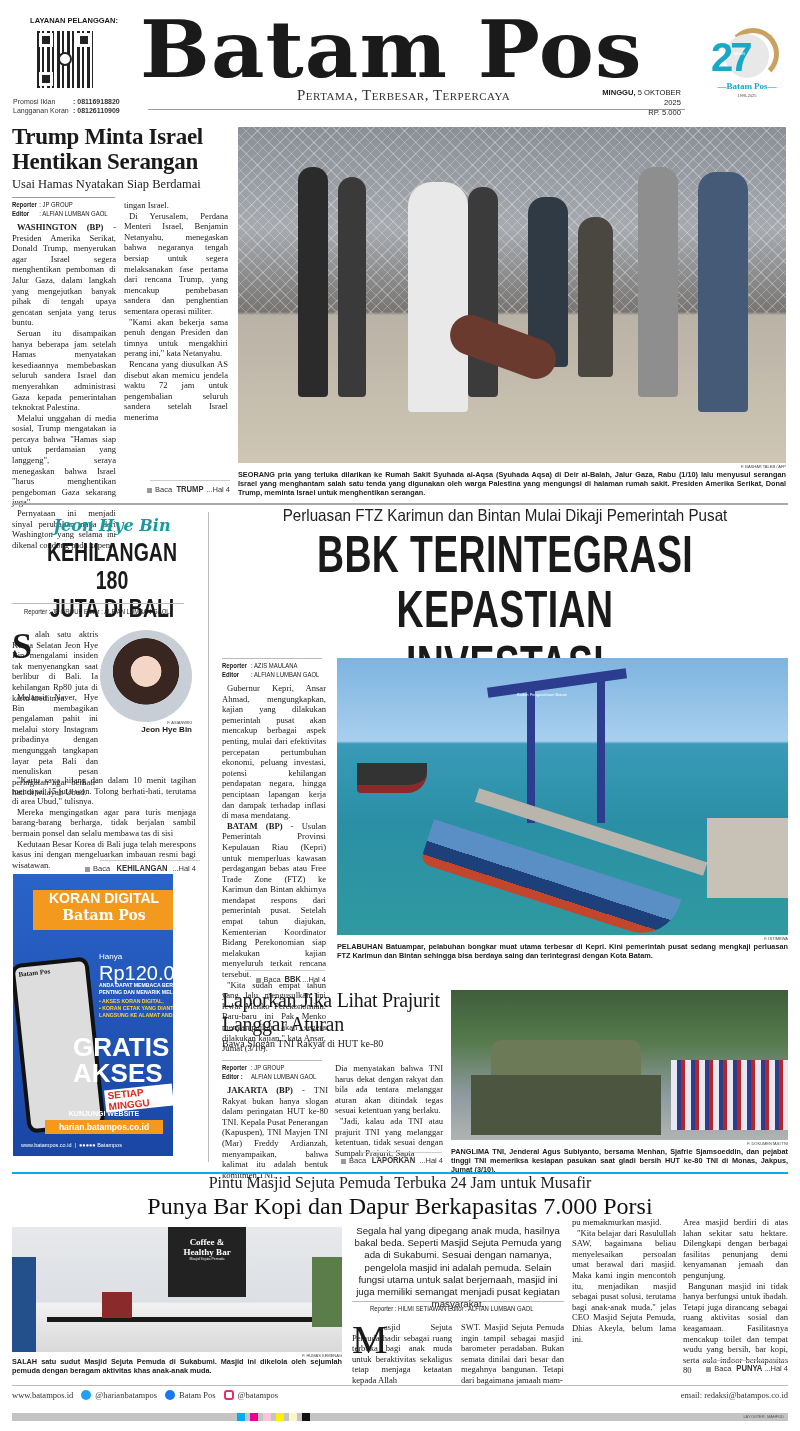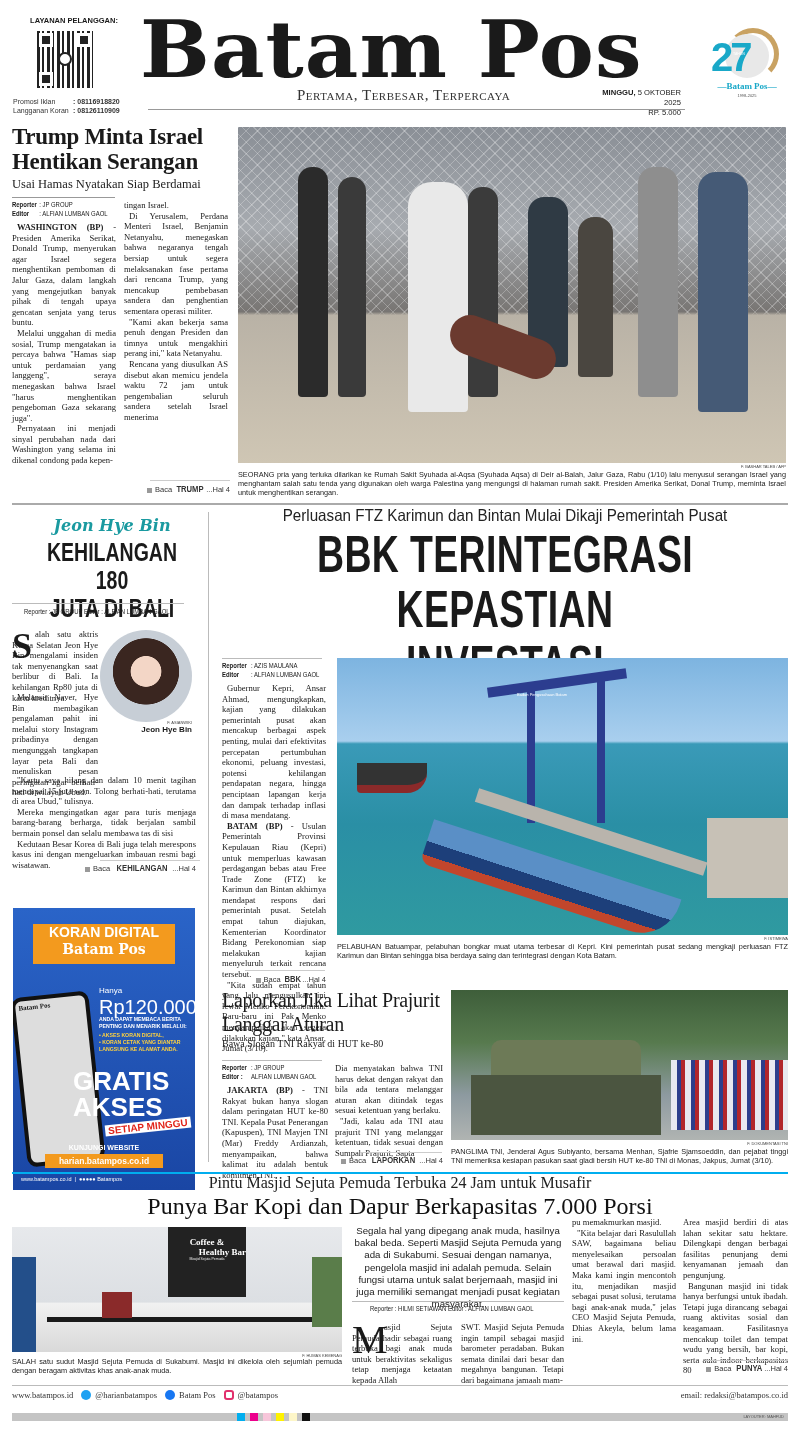--- a/index.html
+++ b/index.html
@@ -7,21 +7,21 @@
 .abs{position:absolute}
 .sans{font-family:"Liberation Sans",sans-serif}
 .cond{font-family:"Liberation Sans",sans-serif;font-stretch:condensed}
 .txt{font-size:8.6px;line-height:10.6px;text-align:justify;hyphens:auto}
 .txt p{text-indent:5px}
 .byline{font-family:"Liberation Sans",sans-serif;font-size:7px;line-height:9px;transform:scaleX(.85);transform-origin:left}
 .byline b{font-weight:bold}
 .baca{font-family:"Liberation Sans",sans-serif;font-size:7.5px;color:#333;text-align:right}
 .baca b{font-size:9px;transform:scaleX(.85);display:inline-block}
 .baca .sq{display:inline-block;width:5px;height:5px;background:#999;margin-right:3px;vertical-align:middle}
-.cap{font-family:"Liberation Sans",sans-serif;font-size:7.3px;line-height:9px;font-weight:normal;color:#222}
+.cap{font-family:"Liberation Sans",sans-serif;font-size:7.3px;line-height:9px;font-weight:bold;color:#222}
 .credit{font-family:"Liberation Sans",sans-serif;font-size:4px;text-align:right;color:#444}
 .hr{position:absolute;height:1px;background:#bbb}
 .photo{position:absolute;overflow:hidden}
 </style>
 </head>
 <body>
 
 <div class="abs sans" style="left:28px;top:16px;width:92px;text-align:center;font-size:7.5px;font-weight:bold">LAYANAN PELANGGAN:</div>
 <div class="abs" style="left:37px;top:31px;width:56px;height:57px;background:
  repeating-linear-gradient(90deg,#222 0 3px,#fff 3px 5px,#222 5px 7px,#fff 7px 10px),#222;">
@@ -54,20 +54,21 @@
 
 <div class="abs" style="left:12px;top:124px;width:222px;font-size:23px;line-height:25px;font-weight:bold;letter-spacing:-.3px">Trump Minta Israel Hentikan Serangan</div>
 <div class="abs" style="left:12px;top:177px;width:222px;font-size:12.5px;color:#222">Usai Hamas Nyatakan Siap Berdamai</div>
 <div class="hr" style="left:12px;top:197px;width:103px;background:#999"></div>
 <div class="abs byline" style="left:12px;top:200px;width:120px">
   <div><b style="display:inline-block;width:32px">Reporter</b><span>: JP GROUP</span></div>
   <div><b style="display:inline-block;width:32px">Editor</b><span>: ALFIAN LUMBAN GAOL</span></div>
 </div>
 <div class="abs txt" style="left:12px;top:222px;width:104px">
   <p><b>WASHINGTON (BP)</b><span> - Presiden Amerika Serikat, Donald Trump, menyerukan agar Israel segera menghentikan pemboman di Jalur Gaza, dalam langkah yang mengejutkan banyak pihak di tengah upaya gencatan senjata yang terus buntu.</span></p>
+  <p>Seruan itu disampaikan hanya beberapa jam setelah Hamas menyatakan kesediaannya membebaskan seluruh sandera Israel dan menyerahkan administrasi Gaza kepada pemerintahan teknokrat Palestina.</p>
   <p>Melalui unggahan di media sosial, Trump mengatakan ia percaya bahwa "Hamas siap untuk perdamaian yang langgeng", seraya menegaskan bahwa Israel "harus menghentikan pengeboman Gaza sekarang juga".</p>
   <p>Pernyataan ini menjadi sinyal perubahan nada dari Washington yang selama ini dikenal condong pada kepen-</p>
 </div>
 <div class="abs txt" style="left:124px;top:200px;width:104px">
   <p style="text-indent:0">tingan Israel.</p>
   <p>Di Yerusalem, Perdana Menteri Israel, Benjamin Netanyahu, menegaskan bahwa negaranya tengah bersiap untuk segera melaksanakan fase pertama dari rencana Trump, yang mencakup pembebasan sandera dan penghentian sementara operasi militer.</p>
   <p>"Kami akan bekerja sama penuh dengan Presiden dan timnya untuk mengakhiri perang ini," kata Netanyahu.</p>
   <p>Rencana yang diusulkan AS disebut akan memicu jendela waktu 72 jam untuk pengembalian seluruh sandera setelah Israel menerima</p>
 </div>
 <div class="hr" style="left:150px;top:480px;width:80px;background:#ccc"></div>
@@ -108,21 +109,21 @@
     <p>Melansir Naver, Hye Bin membagikan pengalaman pahit ini melalui story Instagram pribadinya dengan mengunggah tangkapan layar peta Bali dan menuliskan pesan peringatan agar berhati-hati di wilayah Ubud.</p>
   </div>
 <div class="abs txt" style="left:12px;top:775px;width:184px">
   <p>"Kartu saya hilang dan dalam 10 menit tagihan mencapai 15 juta won. Tolong berhati-hati, terutama di area Ubud," tulisnya.</p>
   <p>Mereka mengingatkan agar para turis menjaga barang-barang berharga, tidak berjalan sambil bermain ponsel dan selalu membawa tas di sisi</p>
   <p>Kedutaan Besar Korea di Bali juga telah merespons kasus ini dengan mengeluarkan imbauan resmi bagi wisatawan.</p>
 </div>
 <div class="hr" style="left:100px;top:860px;width:100px;background:#ccc"></div>
 <div class="abs baca" style="left:60px;top:863px;width:136px"><span class="sq"></span><span>Baca</span> <b>KEHILANGAN</b><span>...Hal 4</span></div>
 
-<div class="abs" style="left:13px;top:908px;width:182px;height:282px;background:linear-gradient(180deg,#2a64c8,#1a46a4);overflow:hidden">
+<div class="abs" style="left:13px;top:874px;width:160px;height:282px;background:linear-gradient(180deg,#2a64c8,#1a46a4);overflow:hidden">
   <div style="position:absolute;left:20px;top:16px;width:142px;height:40px;background:#F39A1E"></div>
   <div class="sans" style="position:absolute;left:20px;top:16px;width:142px;text-align:center;font-size:14px;line-height:17px;font-weight:bold;color:#fff">
     <div>KORAN DIGITAL</div>
     <div style="font-family:'DejaVu Serif',serif;font-size:14px">Batam Pos</div>
   </div>
   <div style="position:absolute;left:6px;top:86px;width:78px;height:170px;background:#ddd;border:4px solid #111;border-radius:10px;transform:rotate(-6deg)">
     <div style="font-size:7px;font-weight:bold;padding:3px">Batam Pos</div>
   </div>
   <div class="sans" style="position:absolute;left:86px;top:78px;font-size:8px;color:#fff">Hanya</div>
   <div class="sans" style="position:absolute;left:86px;top:88px;font-size:20px;color:#fff">Rp120.000,-</div>
@@ -201,21 +202,21 @@
 
 <div class="abs" style="left:12px;top:1172px;width:776px;height:2px;background:#00AEEF"></div>
 
 <div class="abs" style="left:12px;top:1174px;width:776px;text-align:center;font-size:16px;color:#222">Pintu Masjid Sejuta Pemuda Terbuka 24 Jam untuk Musafir</div>
 <div class="abs" style="left:12px;top:1193px;width:776px;text-align:center;font-size:24px;color:#111">Punya Bar Kopi dan Dapur Berkapasitas 7.000 Porsi</div>
 
 <div class="photo" style="left:12px;top:1227px;width:330px;height:125px;background:linear-gradient(180deg,#e7e9ec 0%,#dcdfe3 60%,#f1f1f1 61%,#d9d9d9 100%)">
   <div style="position:absolute;left:0;top:30px;width:24px;height:95px;background:#234f8a"></div>
   <div style="position:absolute;left:156px;top:0;width:78px;height:70px;background:#222">
     <div style="color:#fff;text-align:center;font-size:9px;line-height:10px;font-weight:bold;padding-top:10px">Coffee &amp;</div>
-    <div style="color:#fff;text-align:right;font-size:9px;line-height:10px;font-weight:bold">Healthy Bar</div>
+    <div style="color:#fff;text-align:center;font-size:9px;line-height:10px;font-weight:bold">Healthy Bar</div>
     <div class="sans" style="color:#eee;text-align:center;font-size:3.5px">Masjid Sejuta Pemuda</div>
   </div>
   <div style="position:absolute;left:35px;top:90px;width:290px;height:5px;background:#1a1a1a"></div>
   <div style="position:absolute;left:90px;top:65px;width:30px;height:26px;background:#8a2a2a"></div>
   <div style="position:absolute;left:300px;top:30px;width:30px;height:70px;background:#5a7d4a"></div>
 </div>
 <div class="abs credit" style="left:260px;top:1353px;width:82px">F. HUMAS KEMENAG</div>
 <div class="abs cap" style="left:12px;top:1357px;width:330px;text-align:justify">SALAH satu sudut Masjid Sejuta Pemuda di Sukabumi. Masjid ini dikelola oleh sejumlah pemuda dengan beragam aktivitas khas anak-anak muda.</div>
 
 <div class="abs sans" style="left:352px;top:1225px;width:212px;text-align:center;font-size:9.7px;line-height:12.2px;color:#222">Segala hal yang dipegang anak muda, hasilnya bakal beda. Seperti Masjid Sejuta Pemuda yang ada di Sukabumi. Sesuai dengan namanya, pengelola masjid ini adalah pemuda. Selain fungsi utama untuk salat berjemaah, masjid ini juga memiliki semangat menjadi pusat kegiatan masyarakat.</div>

